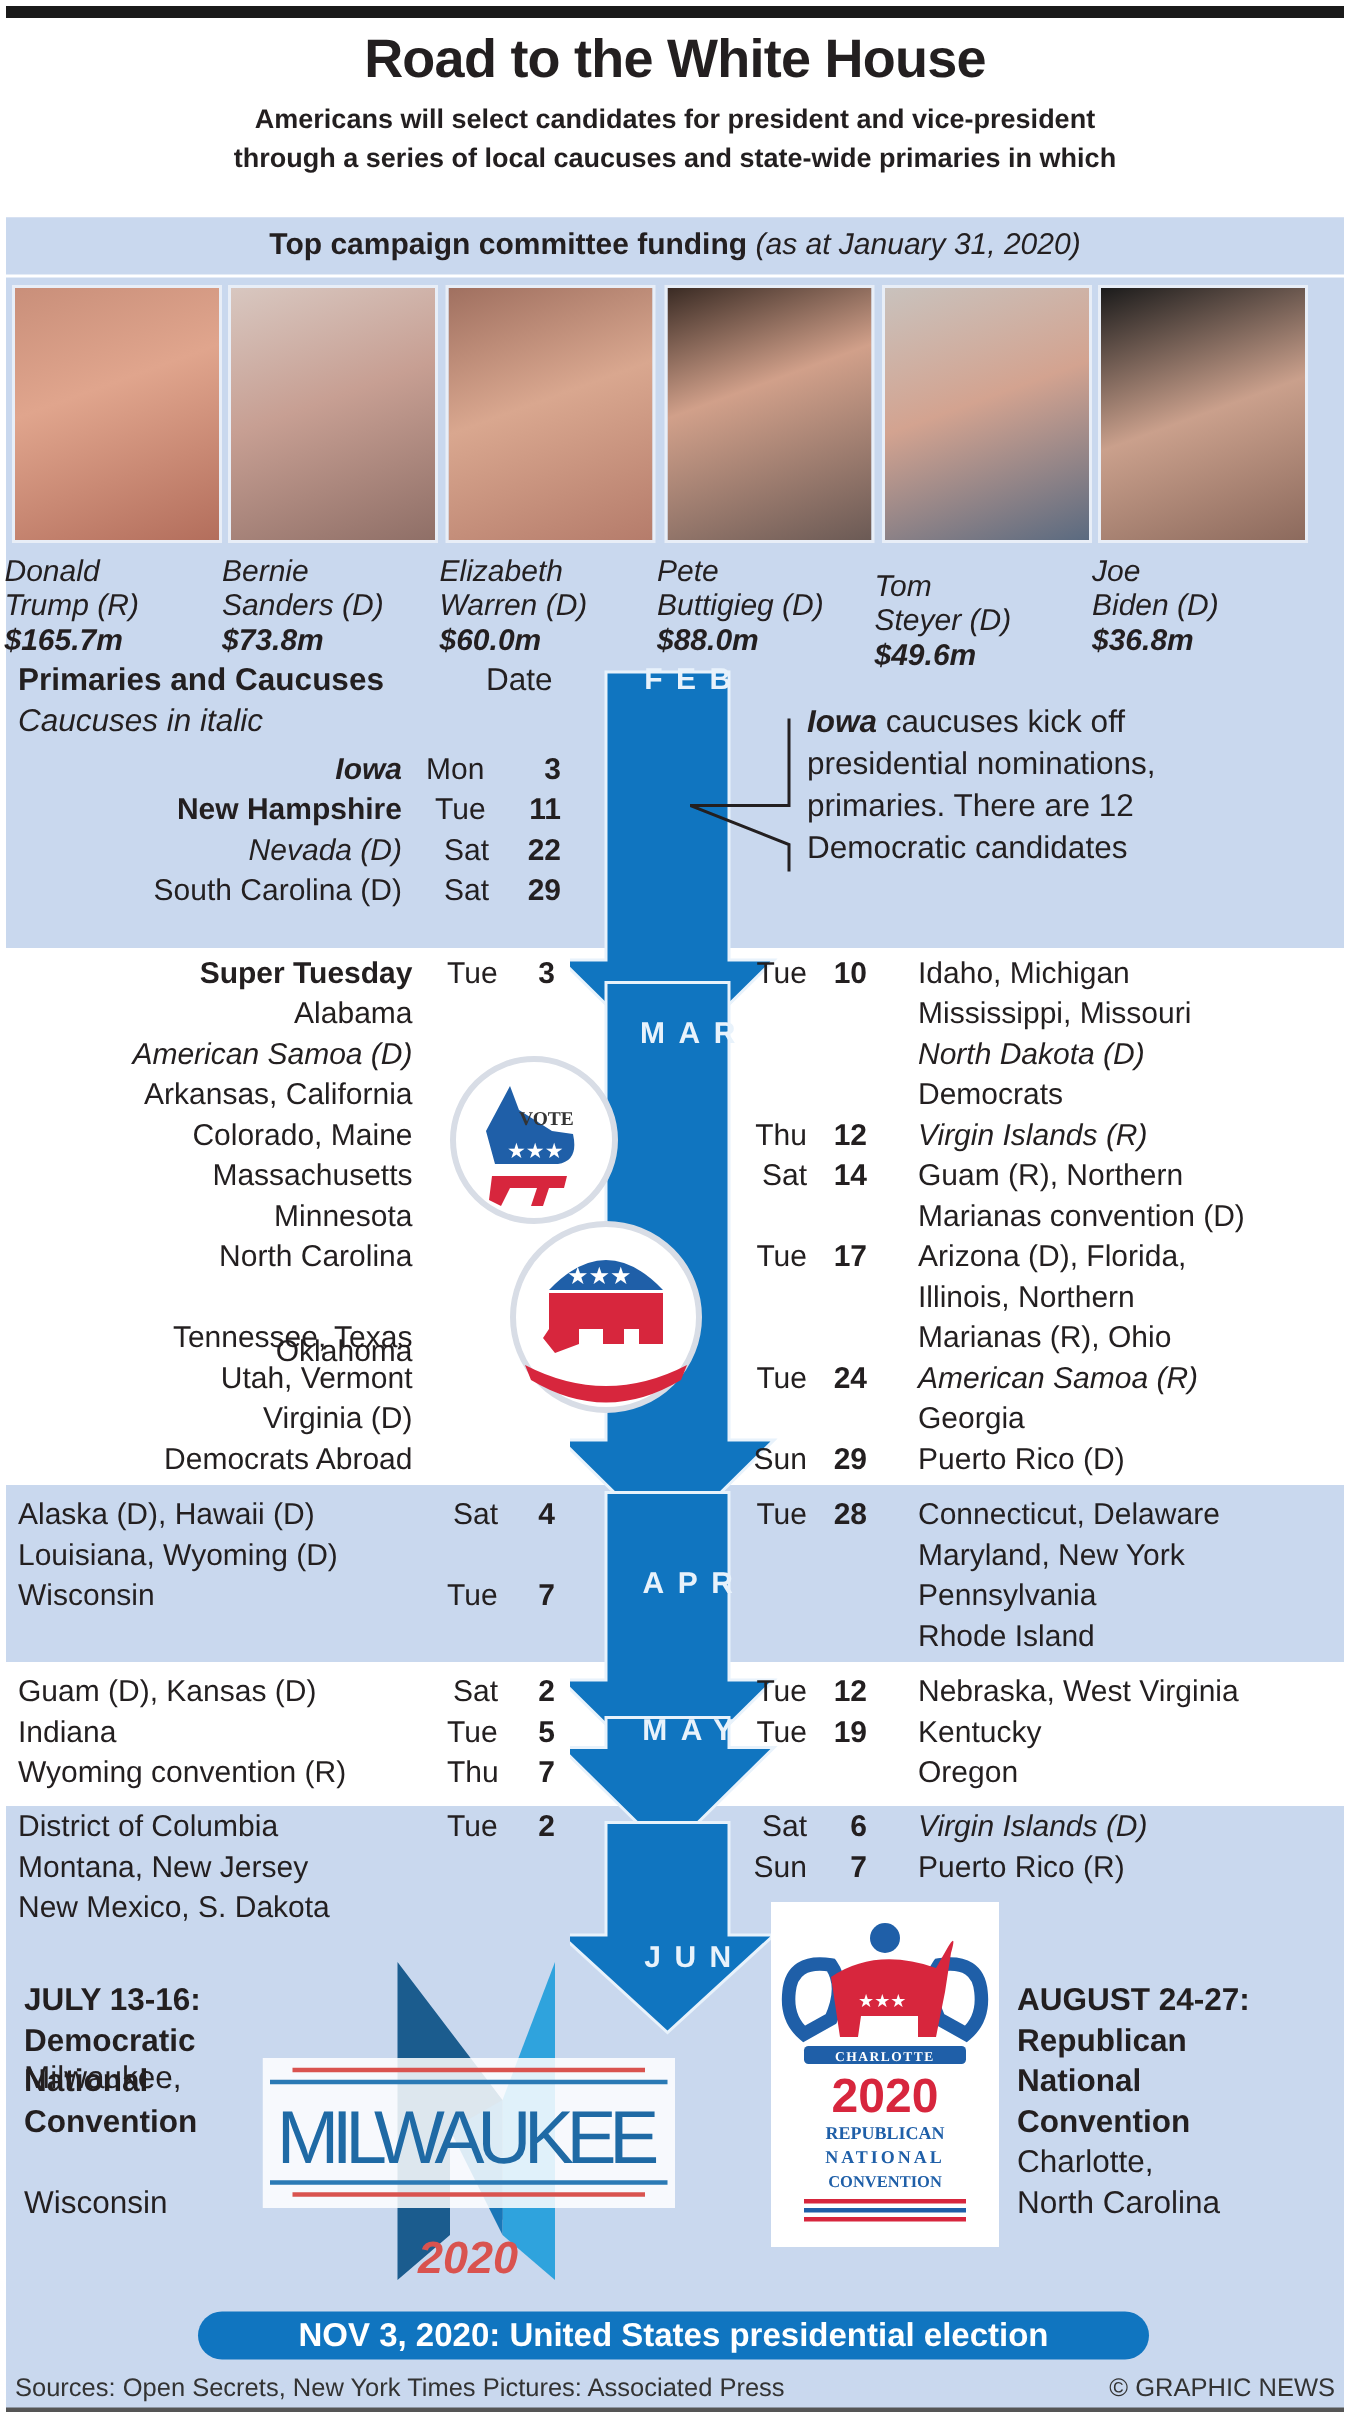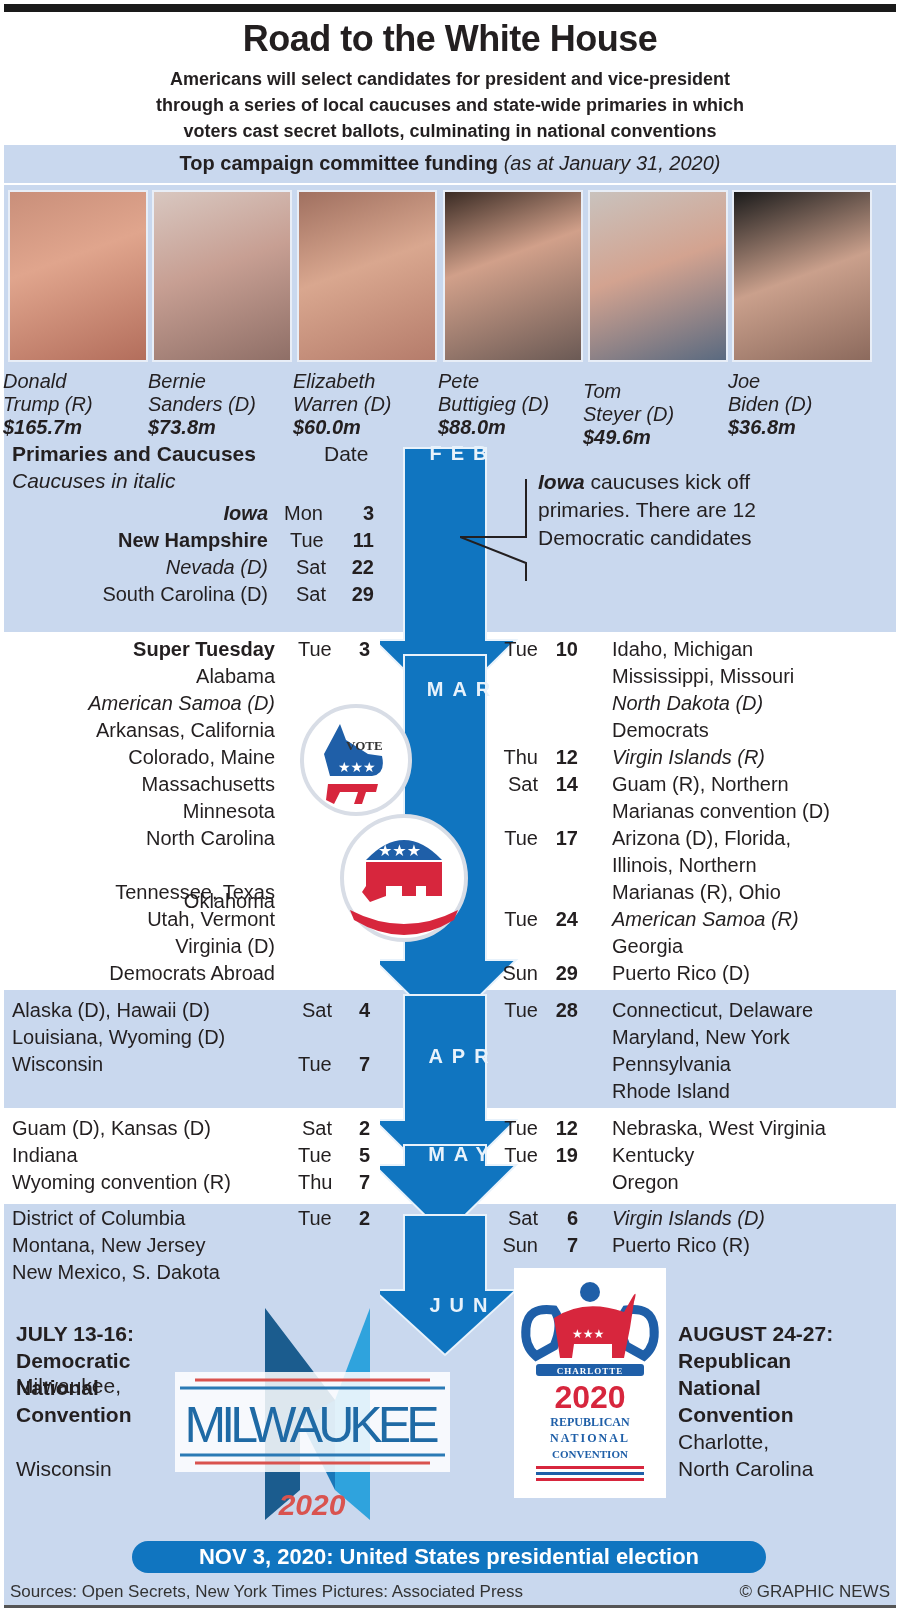--- a/index.html
+++ b/index.html
@@ -26,21 +26,20 @@
   .botbar { position: absolute; left: 4px; top: 1605px; width: 892px; height: 3px; background: #555; }
 </style>
 </head>
 <body>
 
 <div class="topbar"></div>
 <div class="title">Road to the White House</div>
 <div class="subtitle">
   <div>Americans will select candidates for president and vice-president</div>
   <div>through a series of local caucuses and state-wide primaries in which</div>
-  <div>voters cast secret ballots, culminating in national conventions</div>
 </div>
 
 <div class="band" style="top:145px;height:487px;"></div>
 <div class="band" style="top:990px;height:118px;"></div>
 <div class="band" style="top:1204px;height:403px;"></div>
 <div style="position:absolute;left:4px;top:145px;width:892px;height:40px;background:#c9d8ee;border-bottom:2px solid #fff;"></div>
 
 <div class="funding-title">
   <span>Top campaign committee funding</span>
   <i>(as at January 31, 2020)</i>
@@ -137,20 +136,21 @@
   <div class="row r" style="left:0;width:268px;top:581px;">South Carolina (D)</div>
   <div class="row" style="left:296px;top:581px;">Sat</div>
   <div class="row r b" style="left:334px;width:40px;top:581px;">29</div>
 </div>
 
 <svg style="position:absolute;left:460px;top:475px;" width="70" height="110">
   <polyline points="66,4 66,62 0,62 66,88 66,106" fill="none" stroke="#231f20" stroke-width="2"></polyline>
 </svg>
 <div class="row" style="left:538px;top:468px;font-size:21px;line-height:28px;width:350px;">
   <div><b><i>Iowa</i></b><span> caucuses kick off</span></div>
+  <div>presidential nominations,</div>
   <div>primaries. There are 12</div>
   <div>Democratic candidates</div>
 </div>
 
 <div>
   <div class="row r b" style="left:0;width:275px;top:636px;">Super Tuesday</div>
   <div class="row" style="left:298px;top:636px;">Tue</div>
   <div class="row r b" style="left:330px;width:40px;top:636px;">3</div>
   <div class="row r" style="left:0;width:275px;top:663px;">Alabama</div>
   <div class="row r i" style="left:0;width:275px;top:690px;">American Samoa (D)</div>

